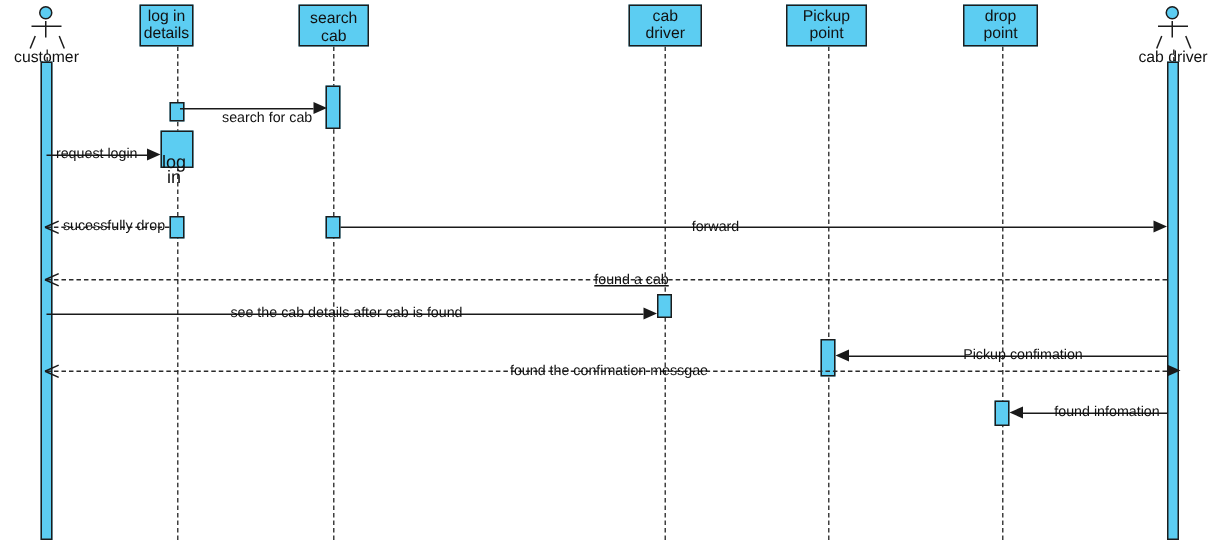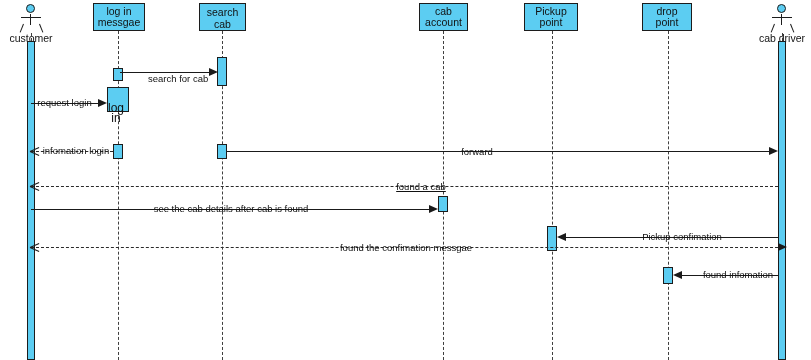--- a/index.html
+++ b/index.html
@@ -211,33 +211,33 @@
 
   <div class="actor" style="left:764px; top:4px;">
     <div class="actor-head"></div>
     <div class="actor-body"></div>
     <div class="actor-arms"></div>
     <div class="actor-leg-l"></div>
     <div class="actor-leg-r"></div>
     <div class="actor-label">cab driver</div>
   </div>
 
-  <div class="participant-box" style="left:93px; top:3px; width:52px; height:28px;">
+  <div class="participant-box" style="left:93px; top:3px; width:36px; height:28px;">
     <span>log in</span>
-    <span>messgae</span>
+    <span>details</span>
   </div>
 
   <div class="participant-box" style="left:199px; top:3px; width:47px; height:28px;justify-content:flex-end;">
     <span>search</span>
     <span>cab</span>
   </div>
 
   <div class="participant-box" style="left:419px; top:3px; width:49px; height:28px;">
     <span>cab</span>
-    <span>account</span>
+    <span>driver</span>
   </div>
 
   <div class="participant-box" style="left:524px; top:3px; width:54px; height:28px;">
     <span>Pickup</span>
     <span>point</span>
   </div>
 
   <div class="participant-box" style="left:642px; top:3px; width:50px; height:28px;">
     <span>drop</span>
     <span>point</span>
@@ -262,21 +262,21 @@
 
   <div class="msg" style="left:31px; top:103px; width:67px;">
     <div class="msg-line"></div>
     <div class="msg-head head-solid-right"></div>
     <div class="msg-label" style="top:-6px;">request login</div>
   </div>
 
   <div class="msg" style="left:31px; top:151px; width:82px;">
     <div class="msg-line dashed"></div>
     <div class="msg-head head-open-left"></div>
-    <div class="msg-label" style="top:-6px; left:4px;">infomation login</div>
+    <div class="msg-label" style="top:-6px; left:4px;">sucessfully drop</div>
   </div>
 
   <div class="msg" style="left:227px; top:151px; width:542px;">
     <div class="msg-line"></div>
     <div class="msg-head head-solid-right"></div>
     <div class="msg-label" style="top:-5px; left:150px; width:200px;">forward</div>
   </div>
 
   <div class="msg" style="left:31px; top:186px; width:747px;">
     <div class="msg-line dashed"></div>

